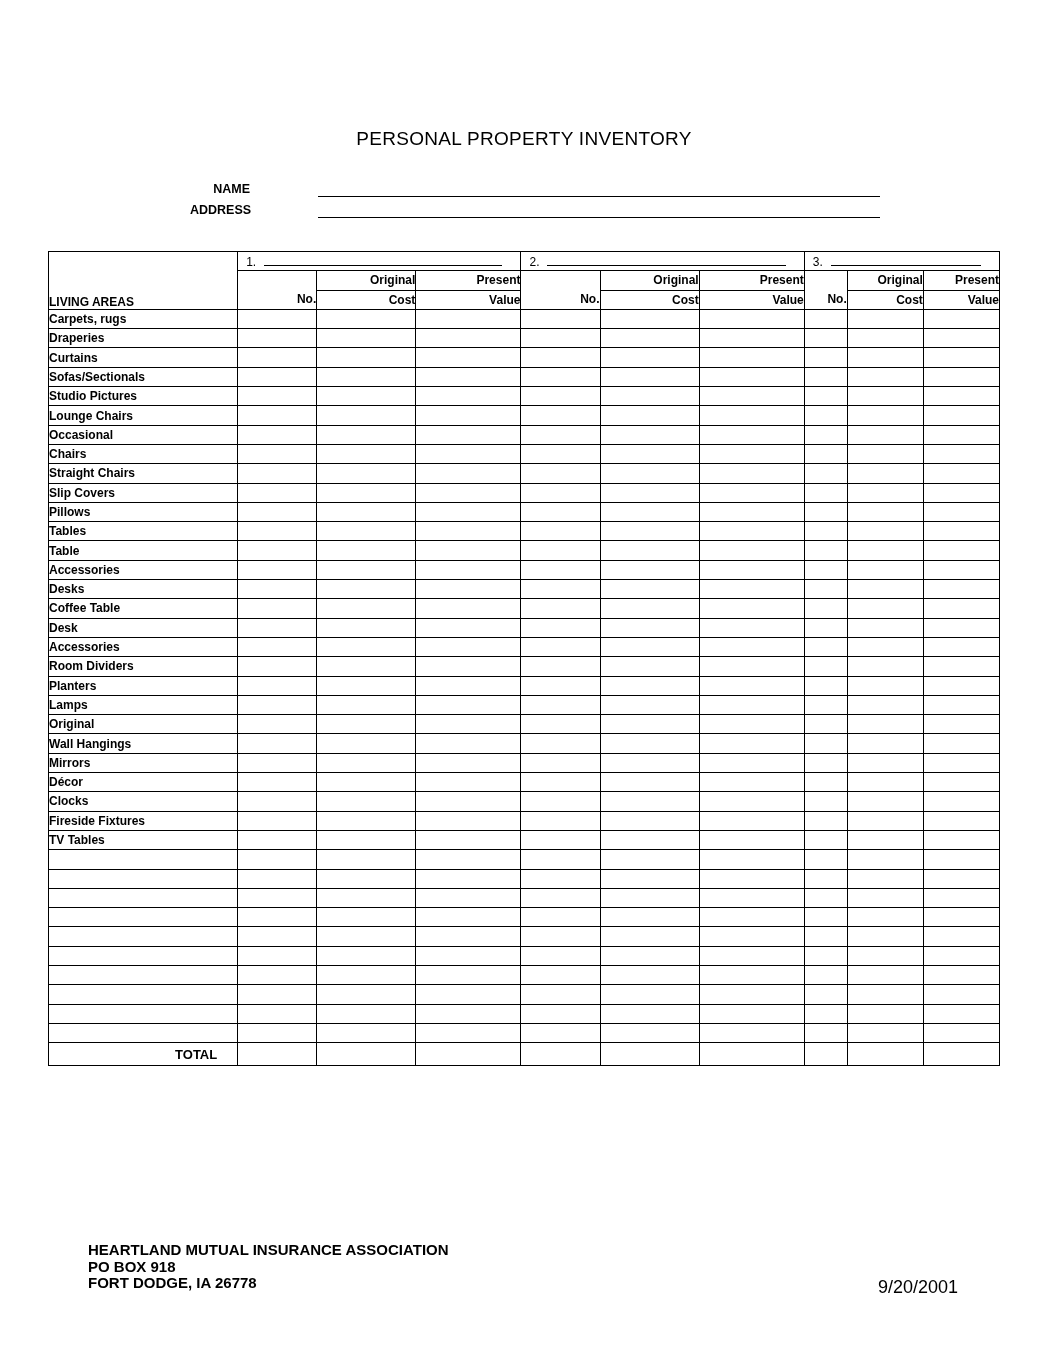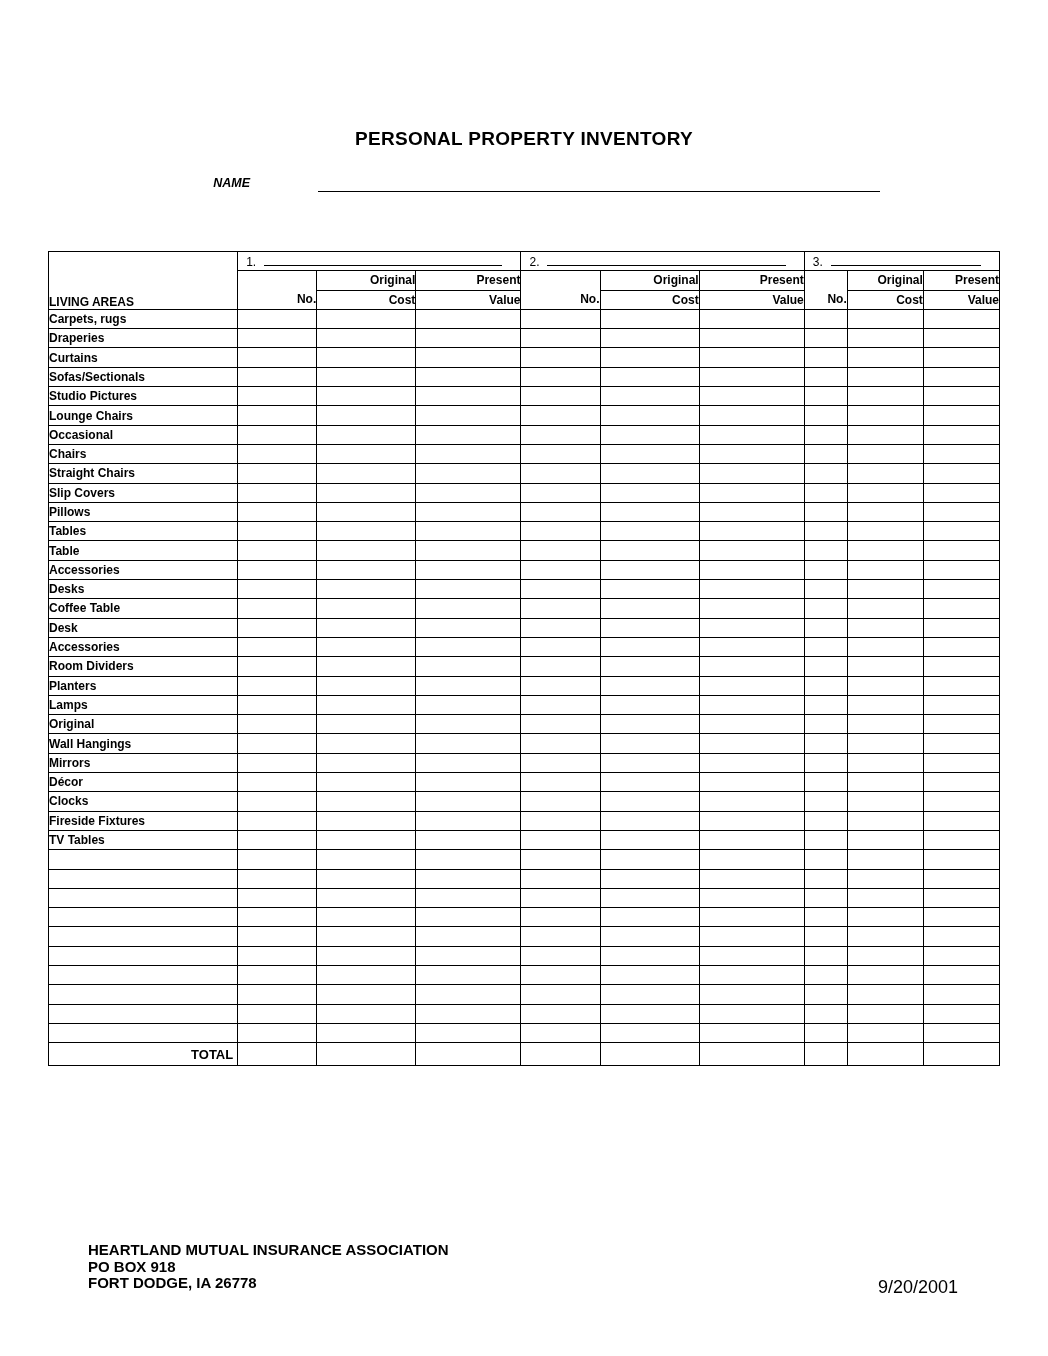--- a/index.html
+++ b/index.html
@@ -23,36 +23,35 @@
   }
 
   
   .title {
     position: absolute;
     top: 128px;
     left: 0;
     width: 1048px;
     text-align: center;
     font-size: 19px;
-    font-weight: bold;
+    font-weight: normal;
     letter-spacing: 0.3px;
   }
 
   
   .idblock {
     position: absolute;
     top: 176px;
     left: 190px;
     width: 690px;
   }
   .idrow {
     display: flex;
-    align-items: flex-start;
+    align-items: flex-end;
     height: 21px;
-    font-style: italic;
   }
   .idlabel {
     width: 60px;
     text-align: right;
     font-size: 12.5px;
     font-weight: bold;
     padding-bottom: 1px;
     white-space: nowrap;
   }
   .idline {
@@ -137,21 +136,21 @@
   .itemcell {
     padding-left: 6px;
     font-size: 12.5px;
     font-weight: bold;
     white-space: nowrap;
     height: 19.3px;
   }
   .blankrow td { height: 19.3px; }
   .totalrow td.totallabel {
     text-align: right;
-    padding-right: 4px;
+    padding-right: 20px;
     font-size: 13px;
     font-weight: bold;
     height: 23px;
   }
   .totalrow td { height: 23px; }
 
   
   .footer {
     position: absolute;
     left: 88px;
@@ -171,20 +170,24 @@
 </head>
 <body>
 
 <div class="page">
 
   <div class="title">PERSONAL PROPERTY INVENTORY</div>
 
   <div class="idblock">
     <div class="idrow">
       <div class="idlabel">NAME</div>
+      <div class="idline"></div>
+    </div>
+    <div class="idrow">
+      <div class="idlabel">ADDRESS</div>
       <div class="idline"></div>
     </div>
   </div>
 
   <div class="tablewrap">
     <table class="inv">
       <colgroup>
         <col class="c-item">
         <col class="c-no">
         <col class="c-orig">

